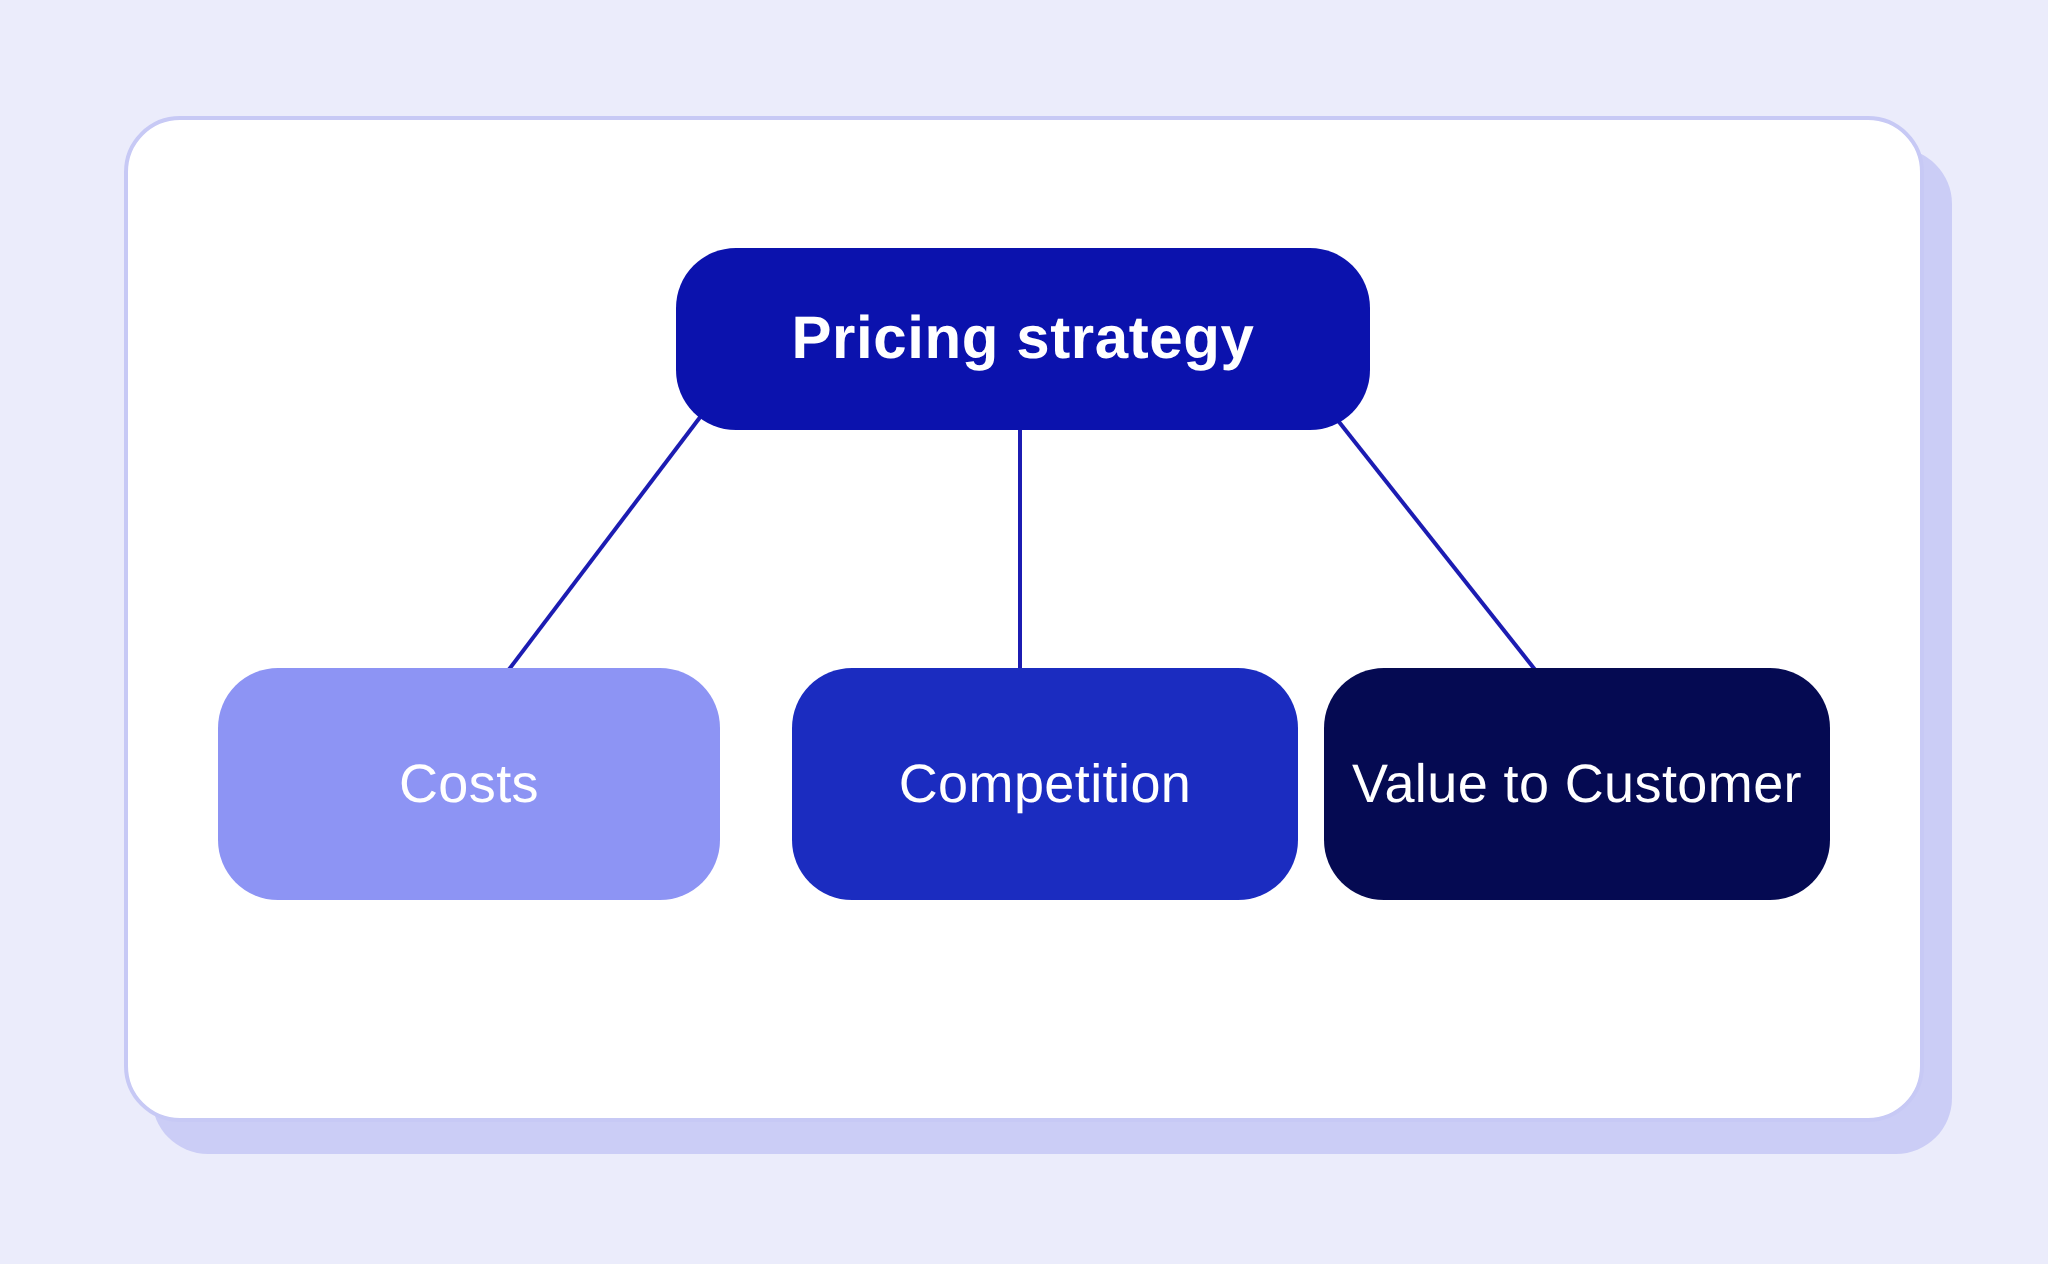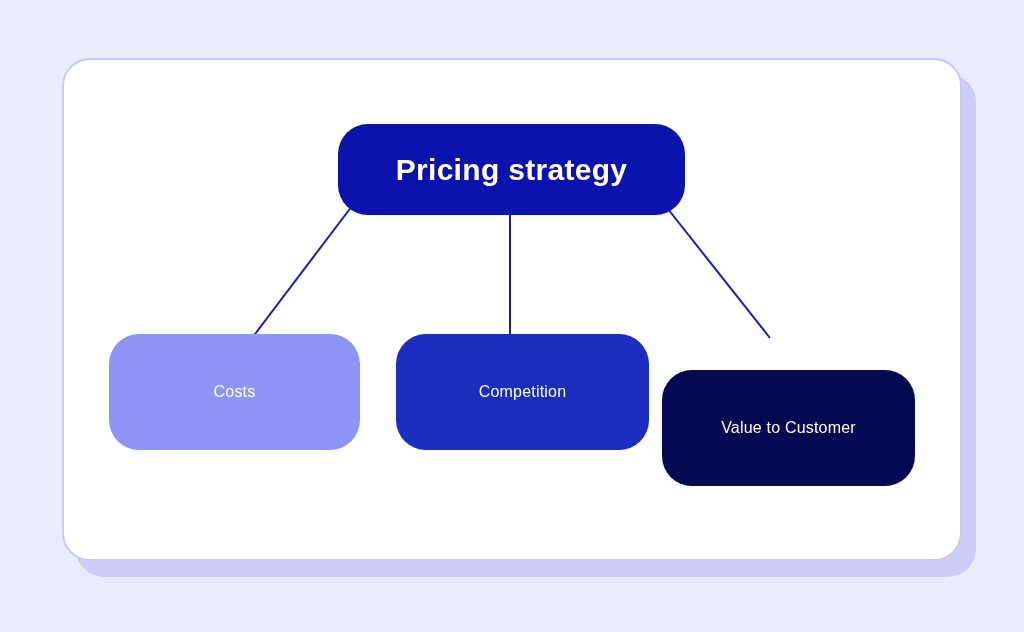--- a/index.html
+++ b/index.html
@@ -54,27 +54,27 @@
     left:336px; top:122px;
     width:347px; height:91px;
     background:var(--root-node);
     font-size:30px;
     font-weight:700;
     letter-spacing:0.3px;
   }
   .node-child{
     top:332px;
     width:253px; height:116px;
-    font-size:16px;
+    font-size:27px;
     font-weight:400;
     letter-spacing:0.2px;
   }
   .node-costs{ left:107px; width:251px; background:var(--costs-node); }
   .node-competition{ left:383px; background:var(--competition-node); }
-  .node-value{ left:660px; background:var(--value-node);margin-top:36px; }
+  .node-value{ left:660px; background:var(--value-node); }
 </style>
 </head>
 <body>
 
 <div class="card">
 
   <svg class="connectors" width="1024" height="632" viewBox="0 0 1024 632" style="left:-64px; top:-60px;">
     <line x1="352" y1="206" x2="252" y2="338"></line>
     <line x1="510" y1="210" x2="510" y2="338"></line>
     <line x1="664" y1="204" x2="770" y2="338"></line>

